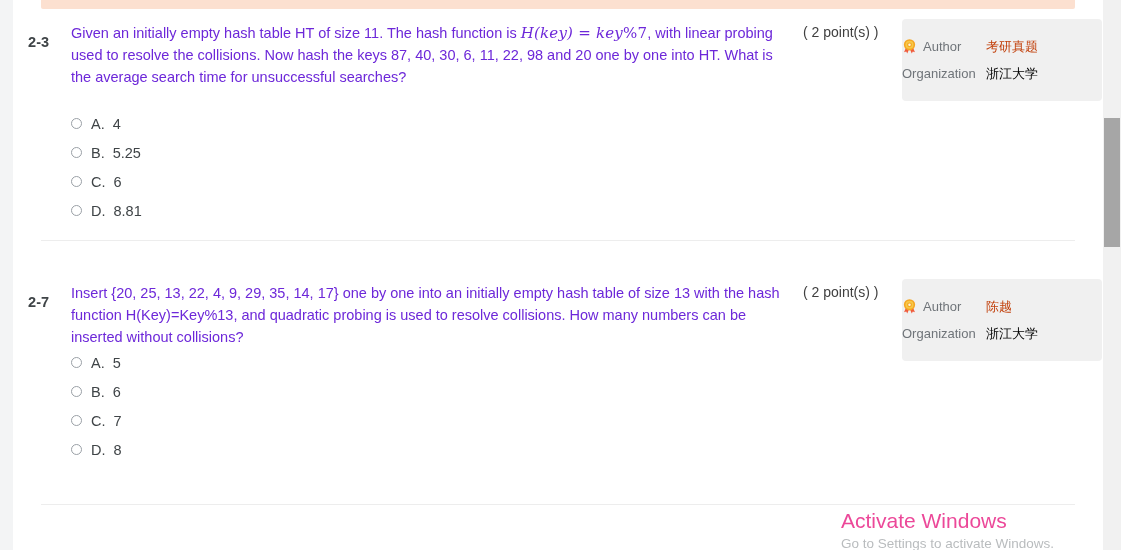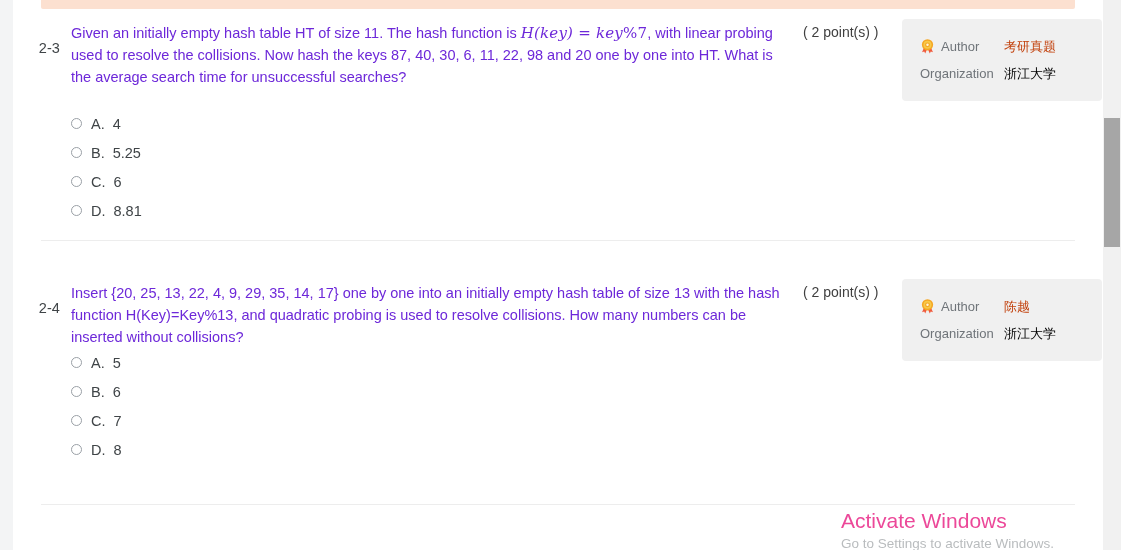--- a/index.html
+++ b/index.html
@@ -54,27 +54,28 @@
     width: 1090px;
   }
   .q-inner {
     position: relative;
     padding-left: 15px;
   }
 
   .q-num {
     position: absolute;
     left: 15px;
-    top: 16px;
+    top: 10px;
     width: 32px;
-    text-align: right;
+    text-align: left;
     font-size: 14.5px;
     color: #3f4447;
     line-height: 21.5px;
     letter-spacing: 0.1px;
+    font-weight: bold;
   }
 
   .q-body {
     position: absolute;
     left: 58px;
     top: 0;
     width: 716px;
     font-size: 14.5px;
     line-height: 22px;
     color: #6d28d9;
@@ -129,21 +130,20 @@
     position: absolute;
     width: 200px;
     background: #f0f0f0;
     border-radius: 4px;
     padding: 14px 0 14px 0;
   }
   .auth-row {
     display: flex;
     align-items: center;
     height: 27px;
-    padding-left: 18px;
     font-size: 13px;
     color: #6f7479;
   }
   .auth-label {
     width: 84px;
     display: flex;
     align-items: center;
   }
   .medal-icon {
     width: 15px; height: 15px;
@@ -308,21 +308,21 @@
           <span>8.81</span>
         </div>
       </div>
     </div>
 
     <div class="divider" style="top:240px;"></div>
 
     <div class="question" style="top:282px;">
       <div class="q-inner">
 
-        <div class="q-num">2-4</div>
+        <div class="q-num">2-7</div>
 
         <div class="q-body">
           <p class="q-text">Insert {20, 25, 13, 22, 4, 9, 29, 35, 14, 17} one by one into an initially empty hash table of size 13 with the hash function H(Key)=Key%13, and quadratic probing is used to resolve collisions. How many numbers can be inserted without collisions?</p>
         </div>
 
         <div class="points" style="left:790px; top:0px;">( 2 point(s) )</div>
 
         <div class="author-card" style="left:889px; top:-3px;">
           <div class="auth-row">
             <span class="auth-label">

